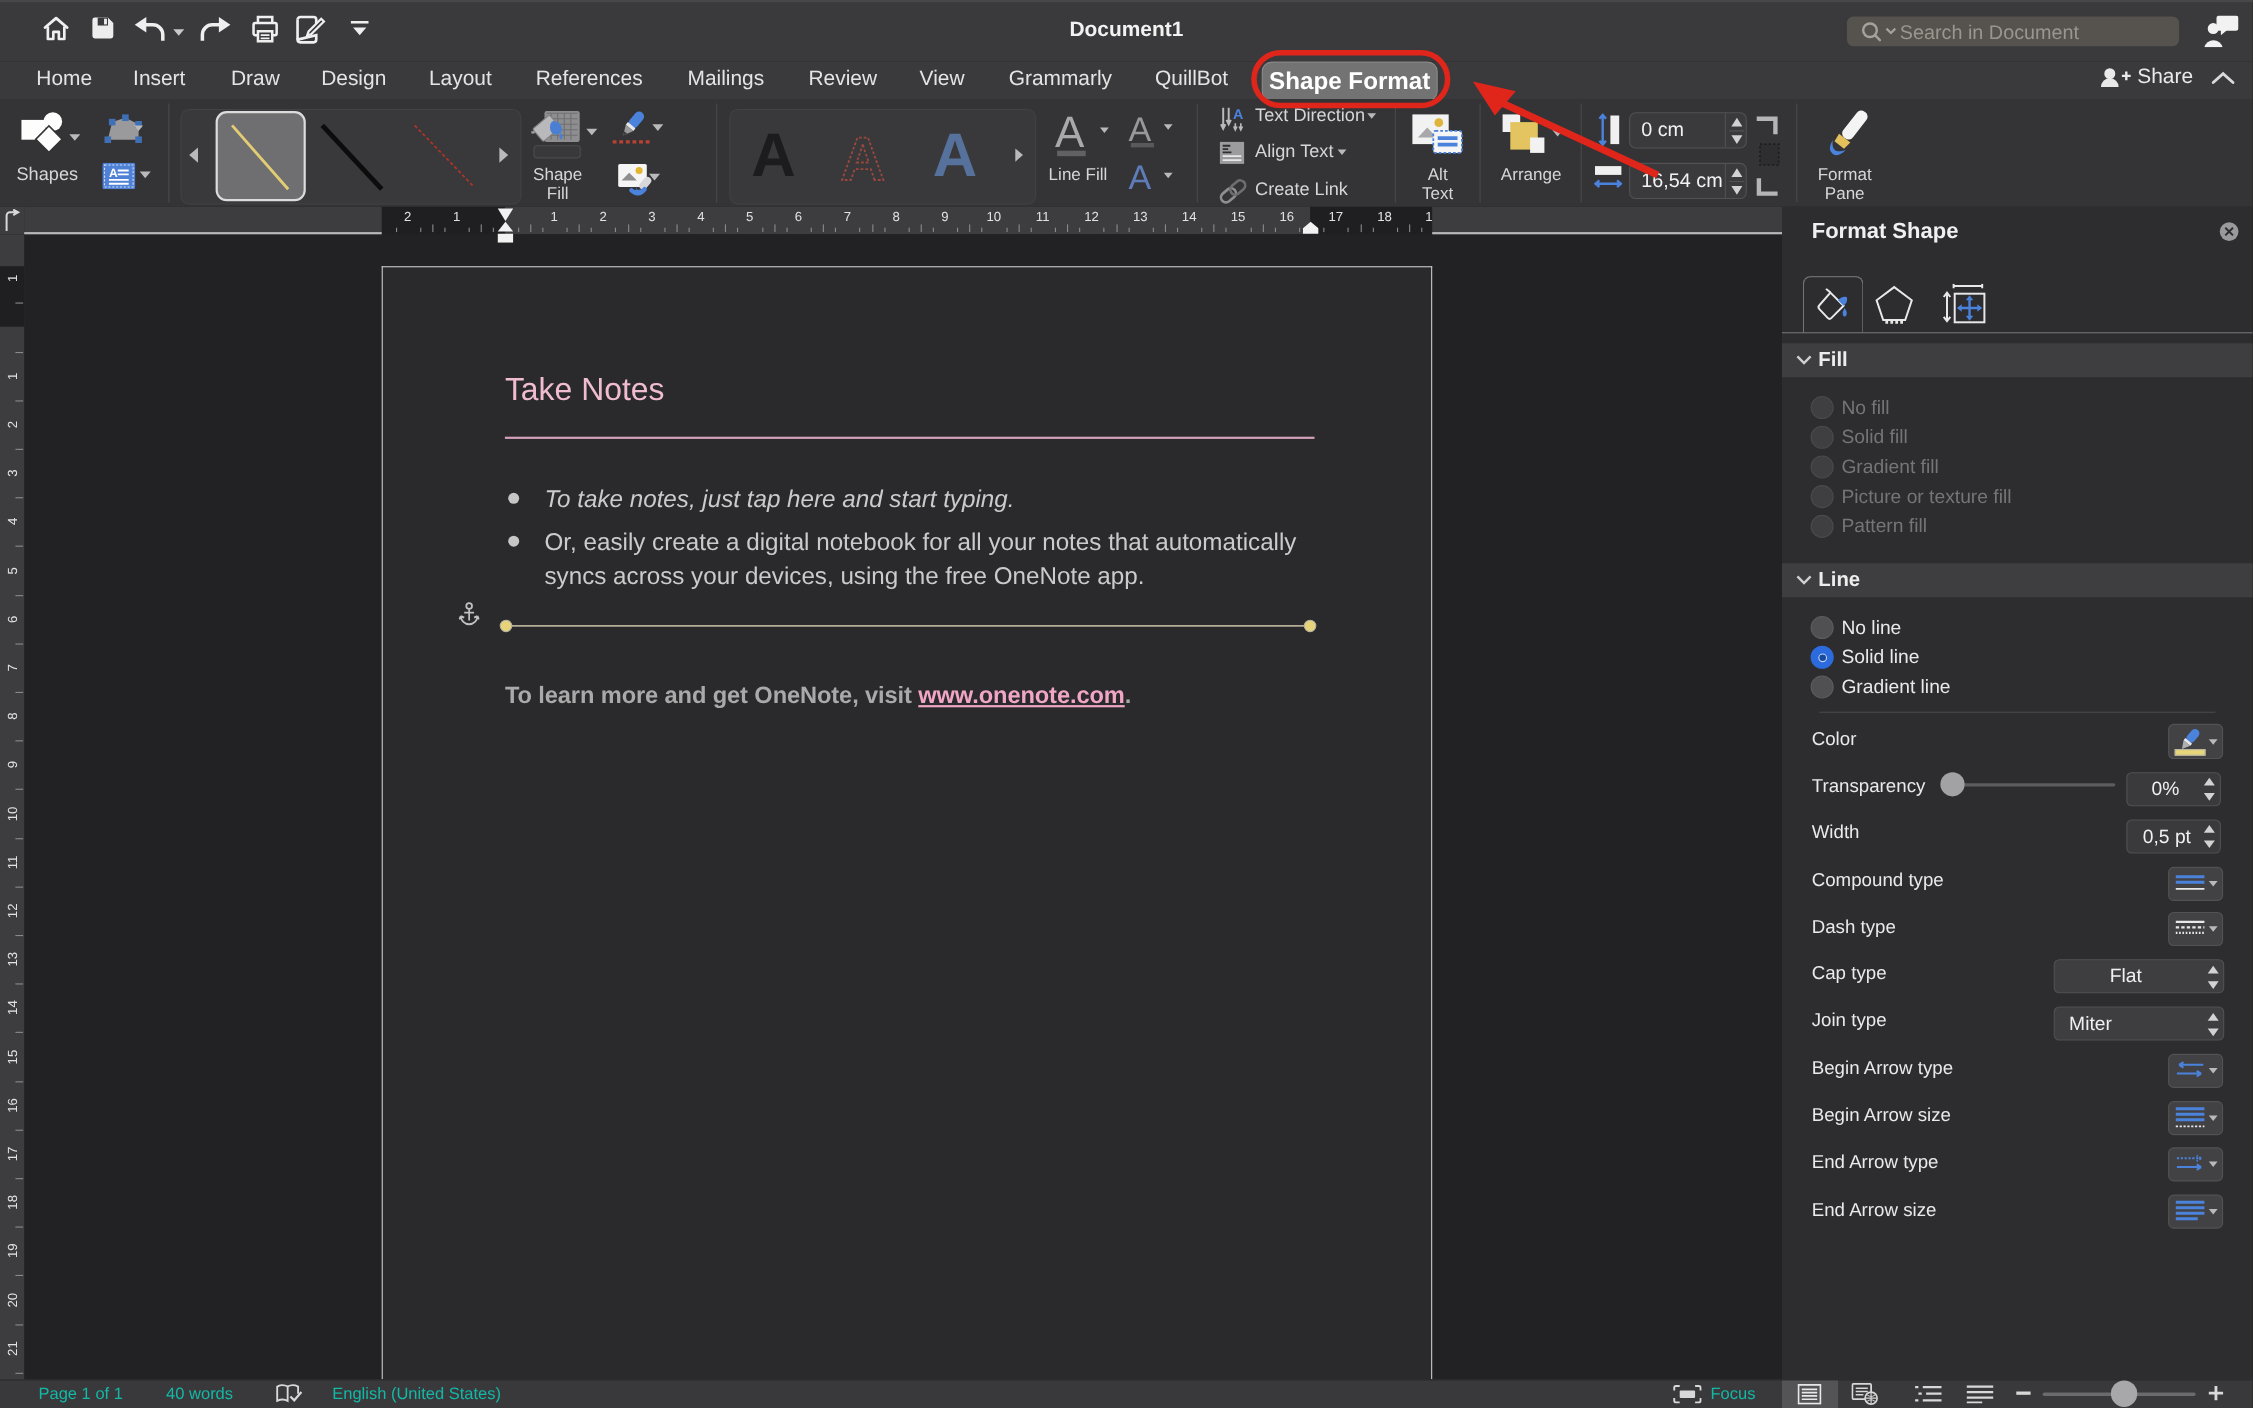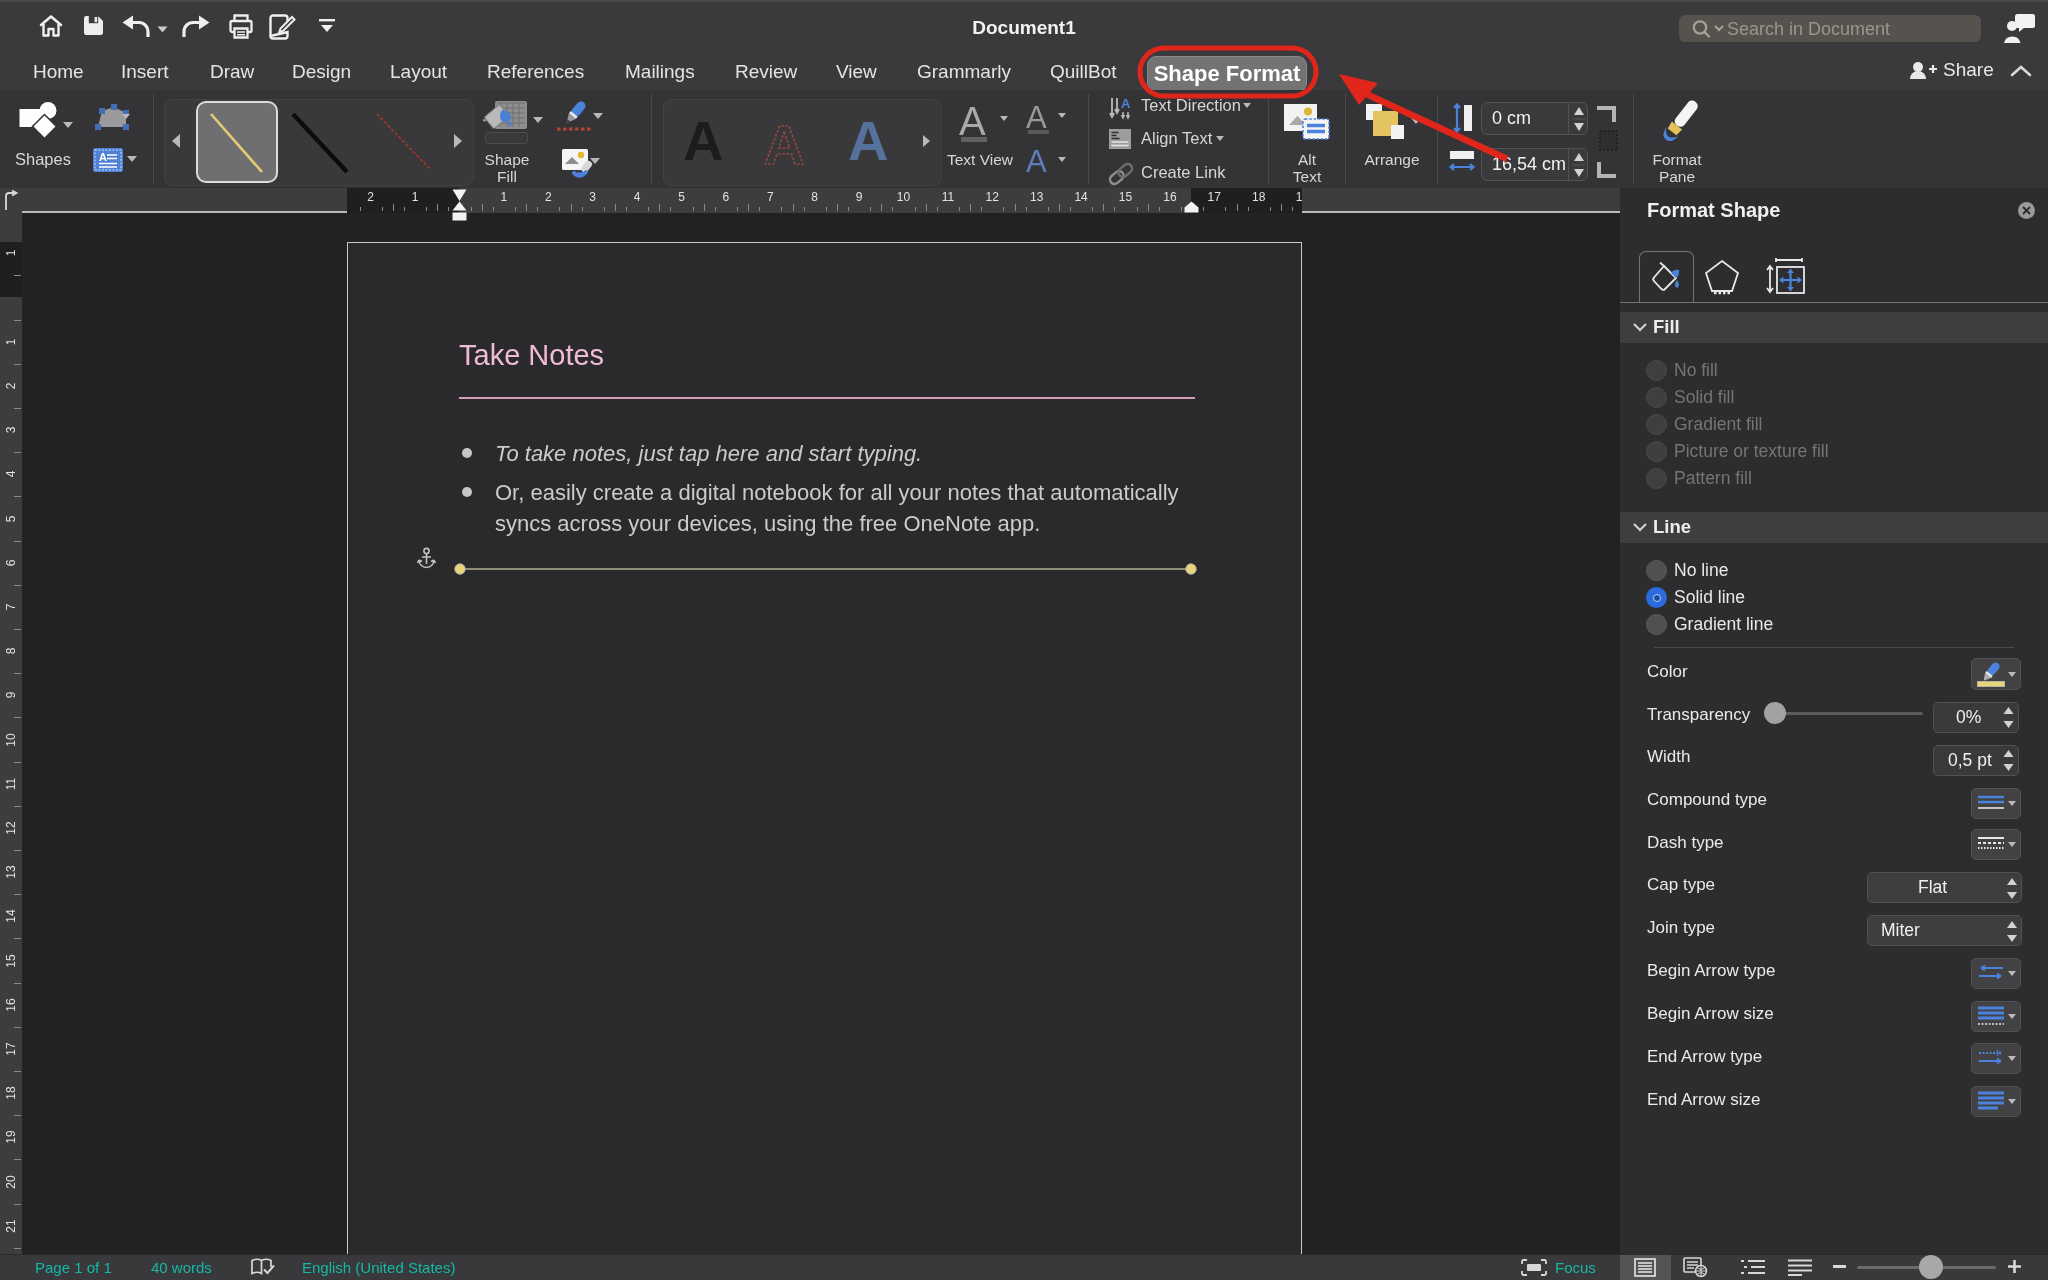--- a/index.html
+++ b/index.html
@@ -208,21 +208,21 @@
       <text x="0" y="56" font-size="56" font-weight="bold" font-family="Liberation Sans" fill="none" stroke="#9c483e" stroke-width="1.6" stroke-dasharray="2.5 1.8">A</text>
     </svg>
   <div class="abs" style="left:848px;top:108px;font-size:56px;font-weight:bold;color:#56719b;">A</div>
   <svg class="abs" style="left:921px;top:134px" width="11" height="14" viewBox="0 0 11 14">
       <path d="M2 1 L9 7 L2 13 Z" fill="#b9b9bb"></path>
     </svg>
 
   <div class="abs" style="left:959px;top:99px;font-size:40px;color:#a9a9ab;">A</div>
   <div class="abs" style="left:961px;top:137px;width:26px;height:5px;background:#616163;"></div>
   <div class="dd" style="left:1000px;top:116px;border-left-width:4px;border-right-width:4px;border-top-width:5px;"></div>
-  <div class="riblabel" style="left:945px;top:151px;width:70px;">Text View</div>
+  <div class="riblabel" style="left:945px;top:151px;width:70px;">Line Fill</div>
   <div class="abs" style="left:1026px;top:100px;font-size:31px;color:#98989a;">A</div>
   <div class="abs" style="left:1028px;top:130px;width:21px;height:4px;background:#59595b;"></div>
   <div class="dd" style="left:1058px;top:113px;border-left-width:4px;border-right-width:4px;border-top-width:5px;"></div>
   <div class="abs" style="left:1026px;top:144px;font-size:31px;color:#5e7cba;">A</div>
   <div class="dd" style="left:1058px;top:157px;border-left-width:4px;border-right-width:4px;border-top-width:5px;"></div>
   <div class="vsep" style="left:1088px;top:94px"></div>
 
   <svg class="abs" style="left:1109px;top:96px" width="28" height="26" viewBox="0 0 28 26">
     <path d="M3 2 v17 M8 2 v13 M1 17 l2 4 l2 -4 M6 13 l2 4 l2 -4" stroke="#b9b9bb" stroke-width="1.8" fill="none"></path>
     <text x="12" y="12" font-size="13" font-weight="bold" fill="#4a82dc" font-family="Liberation Sans">A</text>
@@ -330,20 +330,21 @@
       <path d="M9.5 6.8 V17"></path>
       <path d="M5 10 h9"></path>
       <path d="M2 13 a7.5 7.5 0 0 0 15 0 M2 13 l-1.5 3 M2 13 l3 1.5 M17 13 l1.5 3 M17 13 l-3 1.5"></path>
     </g>
   </svg>
   <svg class="abs" style="left:450px;top:558px" width="752" height="22">
     <line x1="10" y1="11" x2="741" y2="11" stroke="#b3ae95" stroke-width="1.5"></line>
     <circle cx="10" cy="11" r="5.2" fill="#e7d47a" stroke="#b9b4a2" stroke-width="1"></circle>
     <circle cx="741" cy="11" r="5.2" fill="#e7d47a" stroke="#b9b4a2" stroke-width="1"></circle>
   </svg>
+  <div class="abs" style="left:459px;top:620px;font-size:21.5px;letter-spacing:-0.1px;font-weight:bold;color:#a9a9a9;">To learn more and get OneNote, visit <span style="color:#f0a6c4;text-decoration:underline;">www.onenote.com</span>.</div>
   <div id="pane" class="abs"></div>
 
   <div class="abs" style="left:1647px;top:199px;font-size:20px;font-weight:bold;color:#f0f0f0;">Format Shape</div>
   <svg class="abs" style="left:2017px;top:201px" width="19" height="19" viewBox="0 0 19 19">
     <circle cx="9.5" cy="9.5" r="8.5" fill="#9a9a9c"></circle>
     <path d="M6 6 L13 13 M13 6 L6 13" stroke="#2d2d2f" stroke-width="1.8"></path>
   </svg>
   <div class="abs" style="left:1639px;top:251px;width:55px;height:52px;border:1.5px solid #737376;border-bottom:none;border-radius:7px 7px 0 0;box-sizing:border-box;"></div>
   <div class="abs" style="left:1620px;top:302px;width:428px;height:1px;background:#737376;"></div>
   <svg class="abs" style="left:1650px;top:262px" width="34" height="34" viewBox="0 0 34 34">

